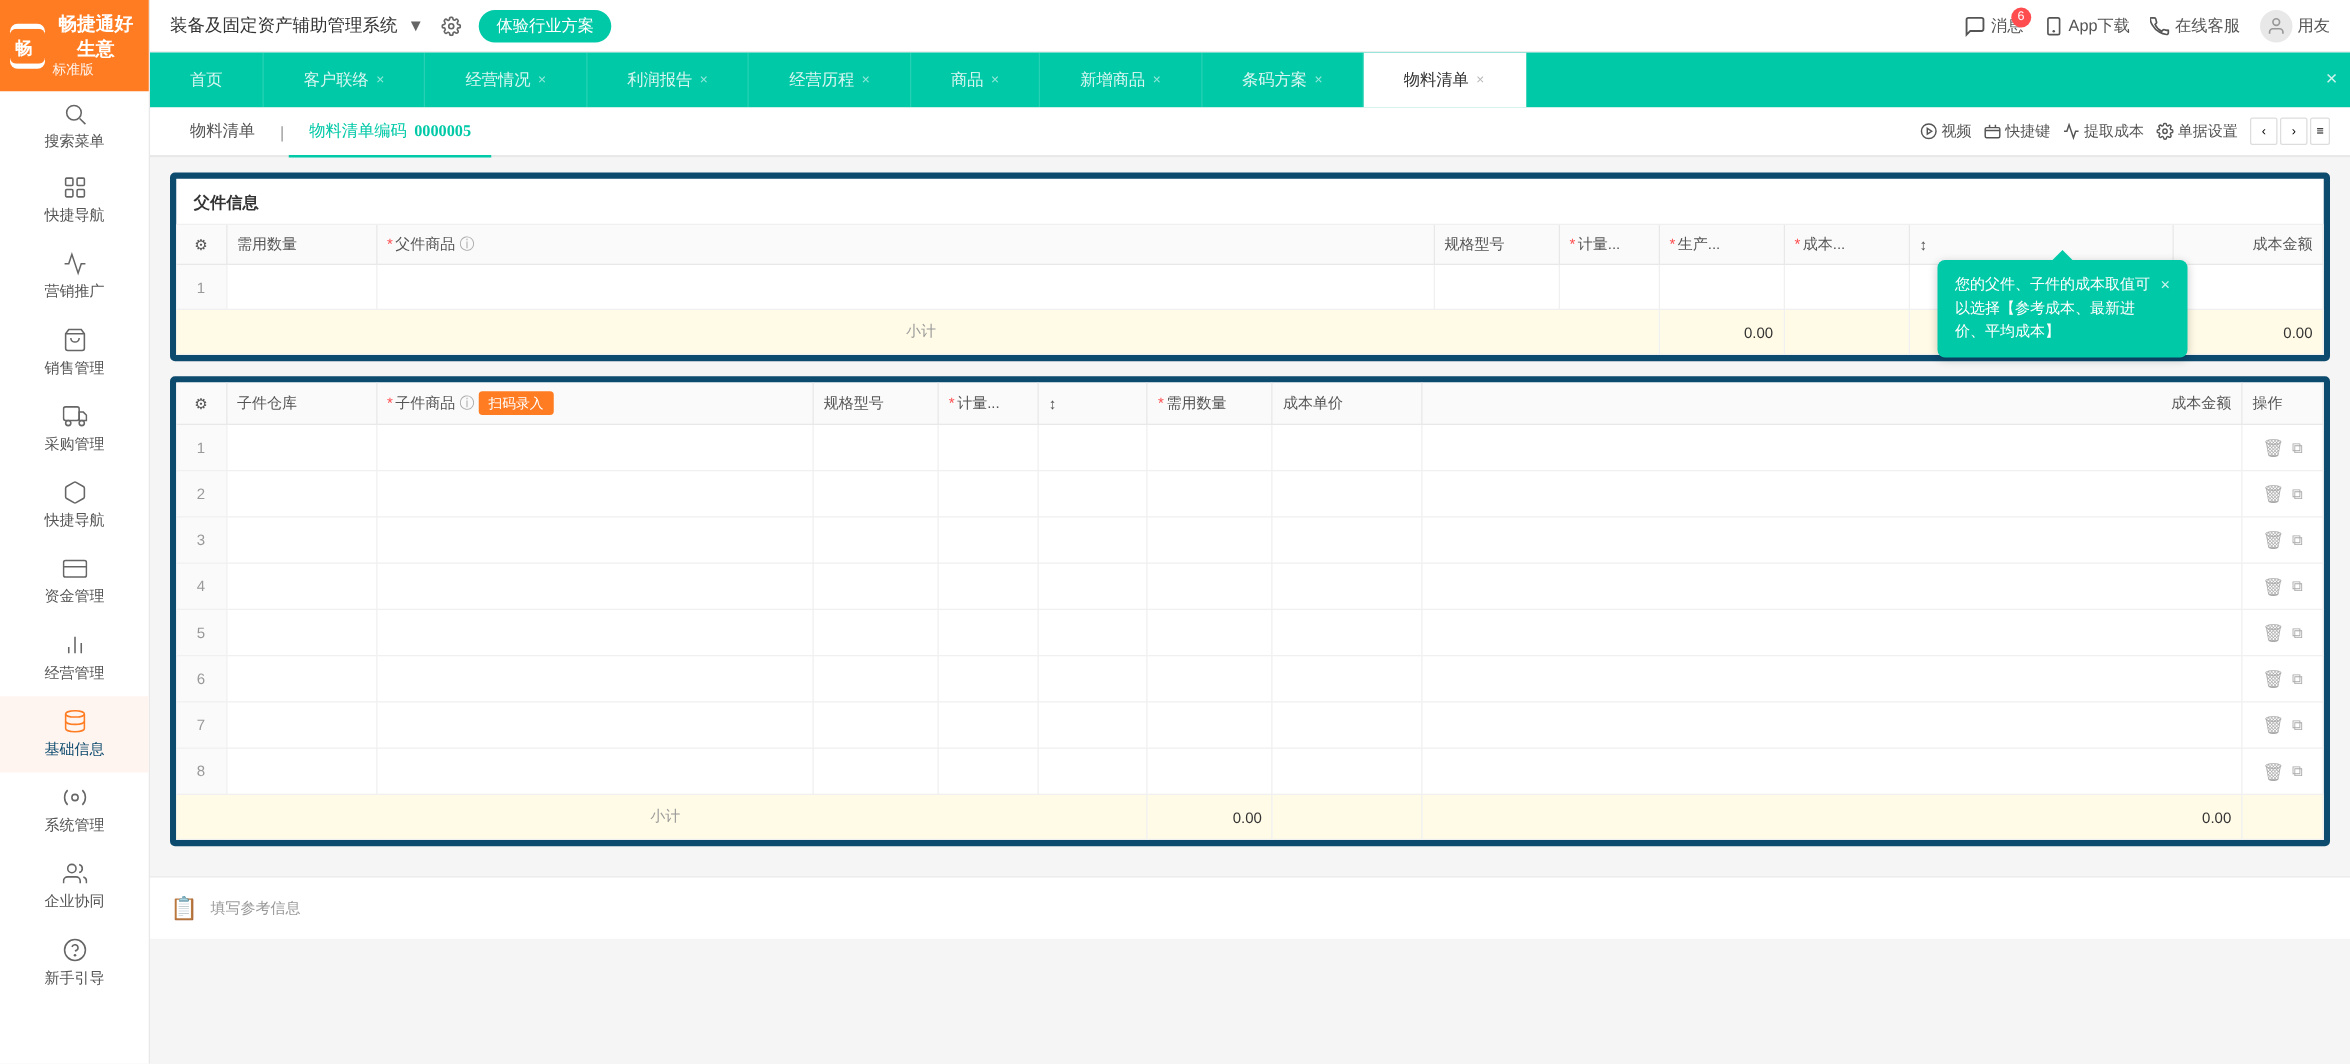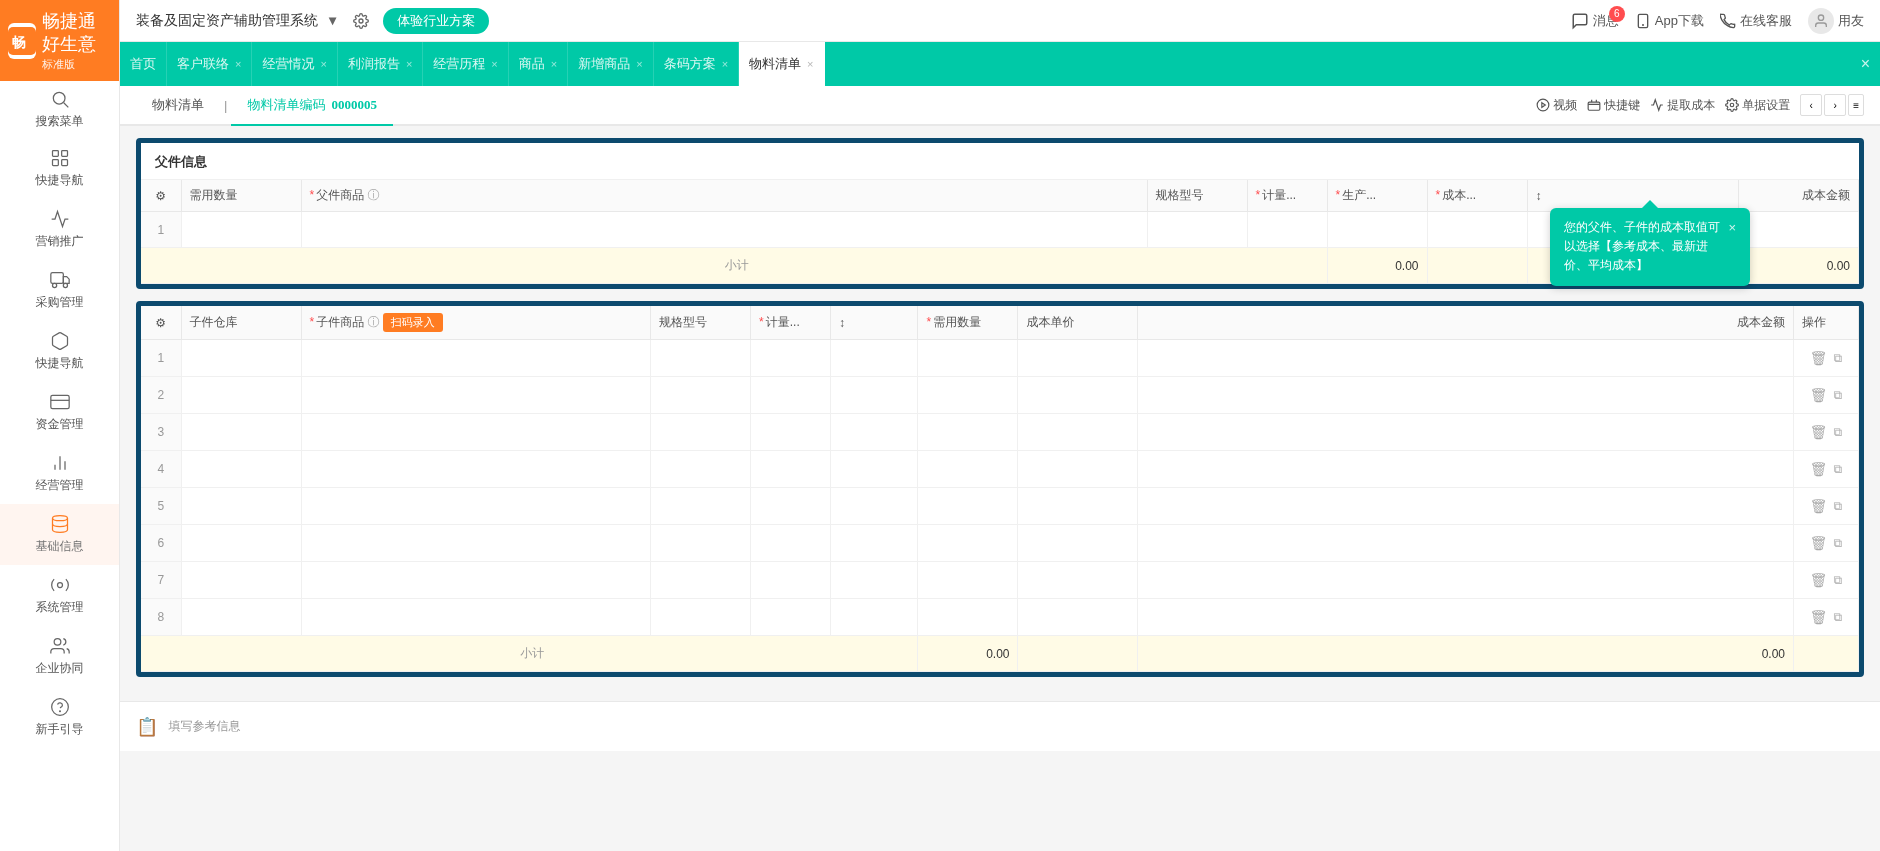--- a/index.html
+++ b/index.html
@@ -4,21 +4,21 @@
   <style>
     * { margin: 0; padding: 0; box-sizing: border-box; }
     body { font-family: 'Microsoft YaHei', Arial, sans-serif; font-size: 13px; background: #f5f5f5; display: flex; height: 851px; overflow: hidden; }
 
     
     .sidebar { width: 120px; background: #fff; border-right: 1px solid #e8e8e8; display: flex; flex-direction: column; align-items: center; flex-shrink: 0; }
     .sidebar-logo { width: 100%; background: #ff7c22; padding: 10px 8px; display: flex; align-items: center; gap: 6px; cursor: pointer; }
     .sidebar-logo-icon { width: 36px; height: 36px; background: #fff; border-radius: 6px; display: flex; align-items: center; justify-content: center; }
     .sidebar-logo-icon svg { width: 28px; height: 28px; }
     .sidebar-logo-text { color: #fff; font-size: 12px; line-height: 1.3; }
-    .sidebar-logo-text .brand { font-size: 18px; font-weight: normal; }
+    .sidebar-logo-text .brand { font-size: 15px; font-weight: bold; text-align: center; }
     .sidebar-logo-text .sub { font-size: 11px; opacity: 0.9; }
     .sidebar-item { width: 100%; padding: 10px 4px; display: flex; flex-direction: column; align-items: center; gap: 4px; cursor: pointer; color: #555; font-size: 12px; border-bottom: none; }
     .sidebar-item.active { background: #fff5f0; color: #ff7c22; }
     .sidebar-item svg { width: 20px; height: 20px; }
     .sidebar-item.active svg { stroke: #ff7c22; }
     .sidebar-item svg { stroke: #666; fill: none; stroke-width: 1.5; }
     .sidebar-item.active svg { stroke: #ff7c22; }
     .sidebar-search { padding: 8px 0; }
 
     
@@ -30,21 +30,21 @@
     .system-name { font-size: 14px; color: #333; }
     .header-dropdown { background: none; border: none; cursor: pointer; color: #666; }
     .header-gear { background: none; border: none; cursor: pointer; color: #666; width: 28px; height: 28px; border-radius: 4px; display: flex; align-items: center; justify-content: center; }
     .header-trial { background: #00c9a7; color: #fff; border: none; border-radius: 16px; padding: 4px 14px; font-size: 13px; cursor: pointer; }
     .top-header-right { display: flex; align-items: center; gap: 16px; }
     .header-right-item { display: flex; align-items: center; gap: 4px; cursor: pointer; color: #555; font-size: 13px; position: relative; }
     .avatar { width: 26px; height: 26px; background: #e8e8e8; border-radius: 50%; display: flex; align-items: center; justify-content: center; }
 
     
     .nav-tabs { height: 44px; background: #00c9a7; display: flex; align-items: center; padding: 0 0 0 0; flex-shrink: 0; overflow: hidden; }
-    .nav-tab { padding: 0 10px; height: 44px; display: flex; align-items: center; gap: 4px; color: rgba(255,255,255,0.85); font-size: 13px; cursor: pointer; white-space: nowrap; border-right: 1px solid rgba(255,255,255,0.15); }
+    .nav-tab { padding: 0 32px; height: 44px; display: flex; align-items: center; gap: 4px; color: rgba(255,255,255,0.85); font-size: 13px; cursor: pointer; white-space: nowrap; border-right: 1px solid rgba(255,255,255,0.15); }
     .nav-tab.active { background: #fff; color: #333; border-radius: 0; }
     .nav-tab .close-x { font-size: 11px; opacity: 0.7; margin-left: 2px; cursor: pointer; }
     .nav-tab.active .close-x { color: #999; }
     .nav-close-all { margin-left: auto; color: #fff; padding: 0 10px; cursor: pointer; font-size: 16px; opacity: 0.8; }
 
     
     .content { flex: 1; background: #f5f5f5; overflow-y: auto; padding: 0; }
 
     
     .sub-tabs { background: #fff; border-bottom: 2px solid #e8e8e8; padding: 0 16px; display: flex; align-items: center; gap: 0; height: 40px; flex-shrink: 0; }
@@ -135,20 +135,28 @@
     <span>快捷导航</span>
   </div>
   <div class="sidebar-item">
     <svg viewBox="0 0 24 24">
         <path d="M22 12h-4l-3 9L9 3l-3 9H2"></path>
       </svg>
     <span>营销推广</span>
   </div>
   <div class="sidebar-item">
     <svg viewBox="0 0 24 24">
+        <path d="M6 2L3 6v14a2 2 0 002 2h14a2 2 0 002-2V6l-3-4z"></path>
+        <line x1="3" y1="6" x2="21" y2="6"></line>
+        <path d="M16 10a4 4 0 01-8 0"></path>
+      </svg>
+    <span>销售管理</span>
+  </div>
+  <div class="sidebar-item">
+    <svg viewBox="0 0 24 24">
         <rect x="1" y="3" width="15" height="13" rx="2"></rect>
         <polygon points="16 8 20 8 23 11 23 16 16 16 16 8"></polygon>
         <circle cx="5.5" cy="18.5" r="2.5"></circle>
         <circle cx="18.5" cy="18.5" r="2.5"></circle>
       </svg>
     <span>采购管理</span>
   </div>
   <div class="sidebar-item">
     <svg viewBox="0 0 24 24">
         <path d="M21 16V8a2 2 0 00-1-1.73l-7-4a2 2 0 00-2 0l-7 4A2 2 0 003 8v8a2 2 0 001 1.73l7 4a2 2 0 002 0l7-4A2 2 0 0021 16z"></path>
@@ -169,21 +177,21 @@
         <line x1="6" y1="20" x2="6" y2="14"></line>
       </svg>
     <span>经营管理</span>
   </div>
   <div class="sidebar-item active">
     <svg viewBox="0 0 24 24" style="stroke:#ff7c22">
         <ellipse cx="12" cy="5" rx="9" ry="3"></ellipse>
         <path d="M21 12c0 1.66-4.03 3-9 3S3 13.66 3 12"></path>
         <path d="M3 5v14c0 1.66 4.03 3 9 3s9-1.34 9-3V5"></path>
       </svg>
-    <span style="color:#737373">基础信息</span>
+    <span style="color:#0c4a6e">基础信息</span>
   </div>
   <div class="sidebar-item">
     <svg viewBox="0 0 24 24">
         <circle cx="12" cy="12" r="3"></circle>
         <path d="M19.07 4.93a10 10 0 010 14.14M4.93 4.93a10 10 0 000 14.14"></path>
       </svg>
     <span>系统管理</span>
   </div>
   <div class="sidebar-item">
     <svg viewBox="0 0 24 24">

